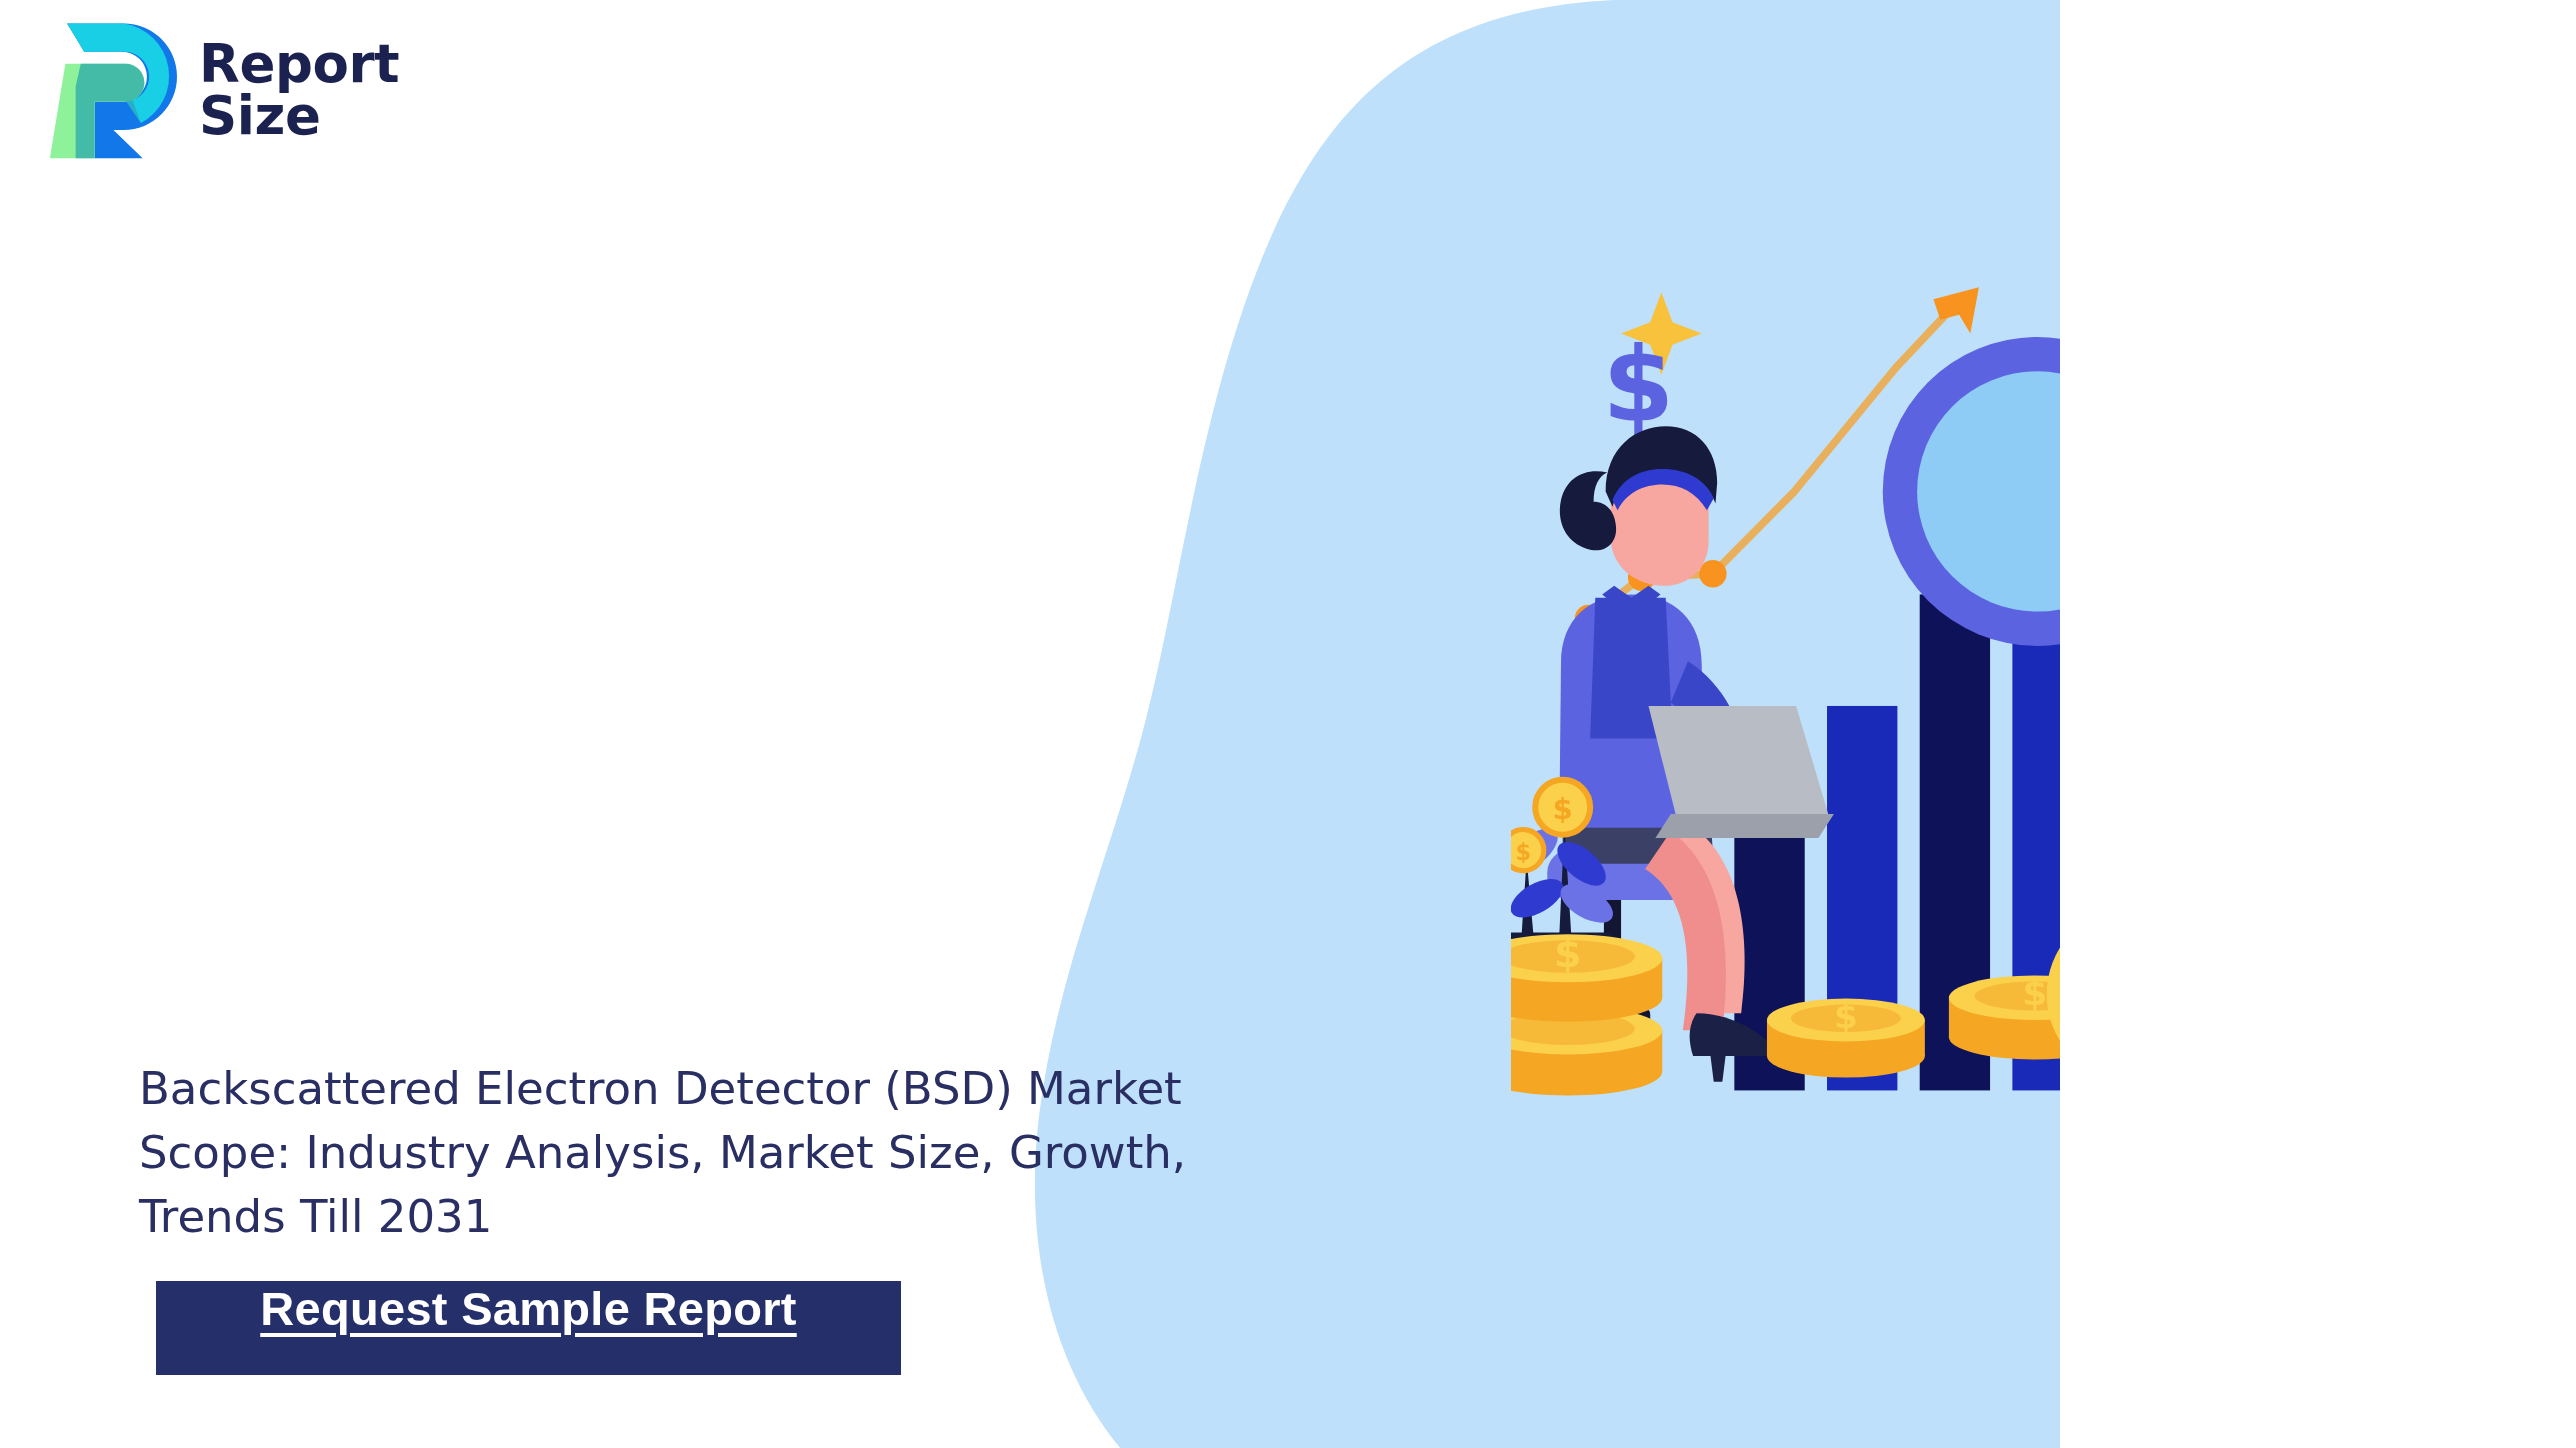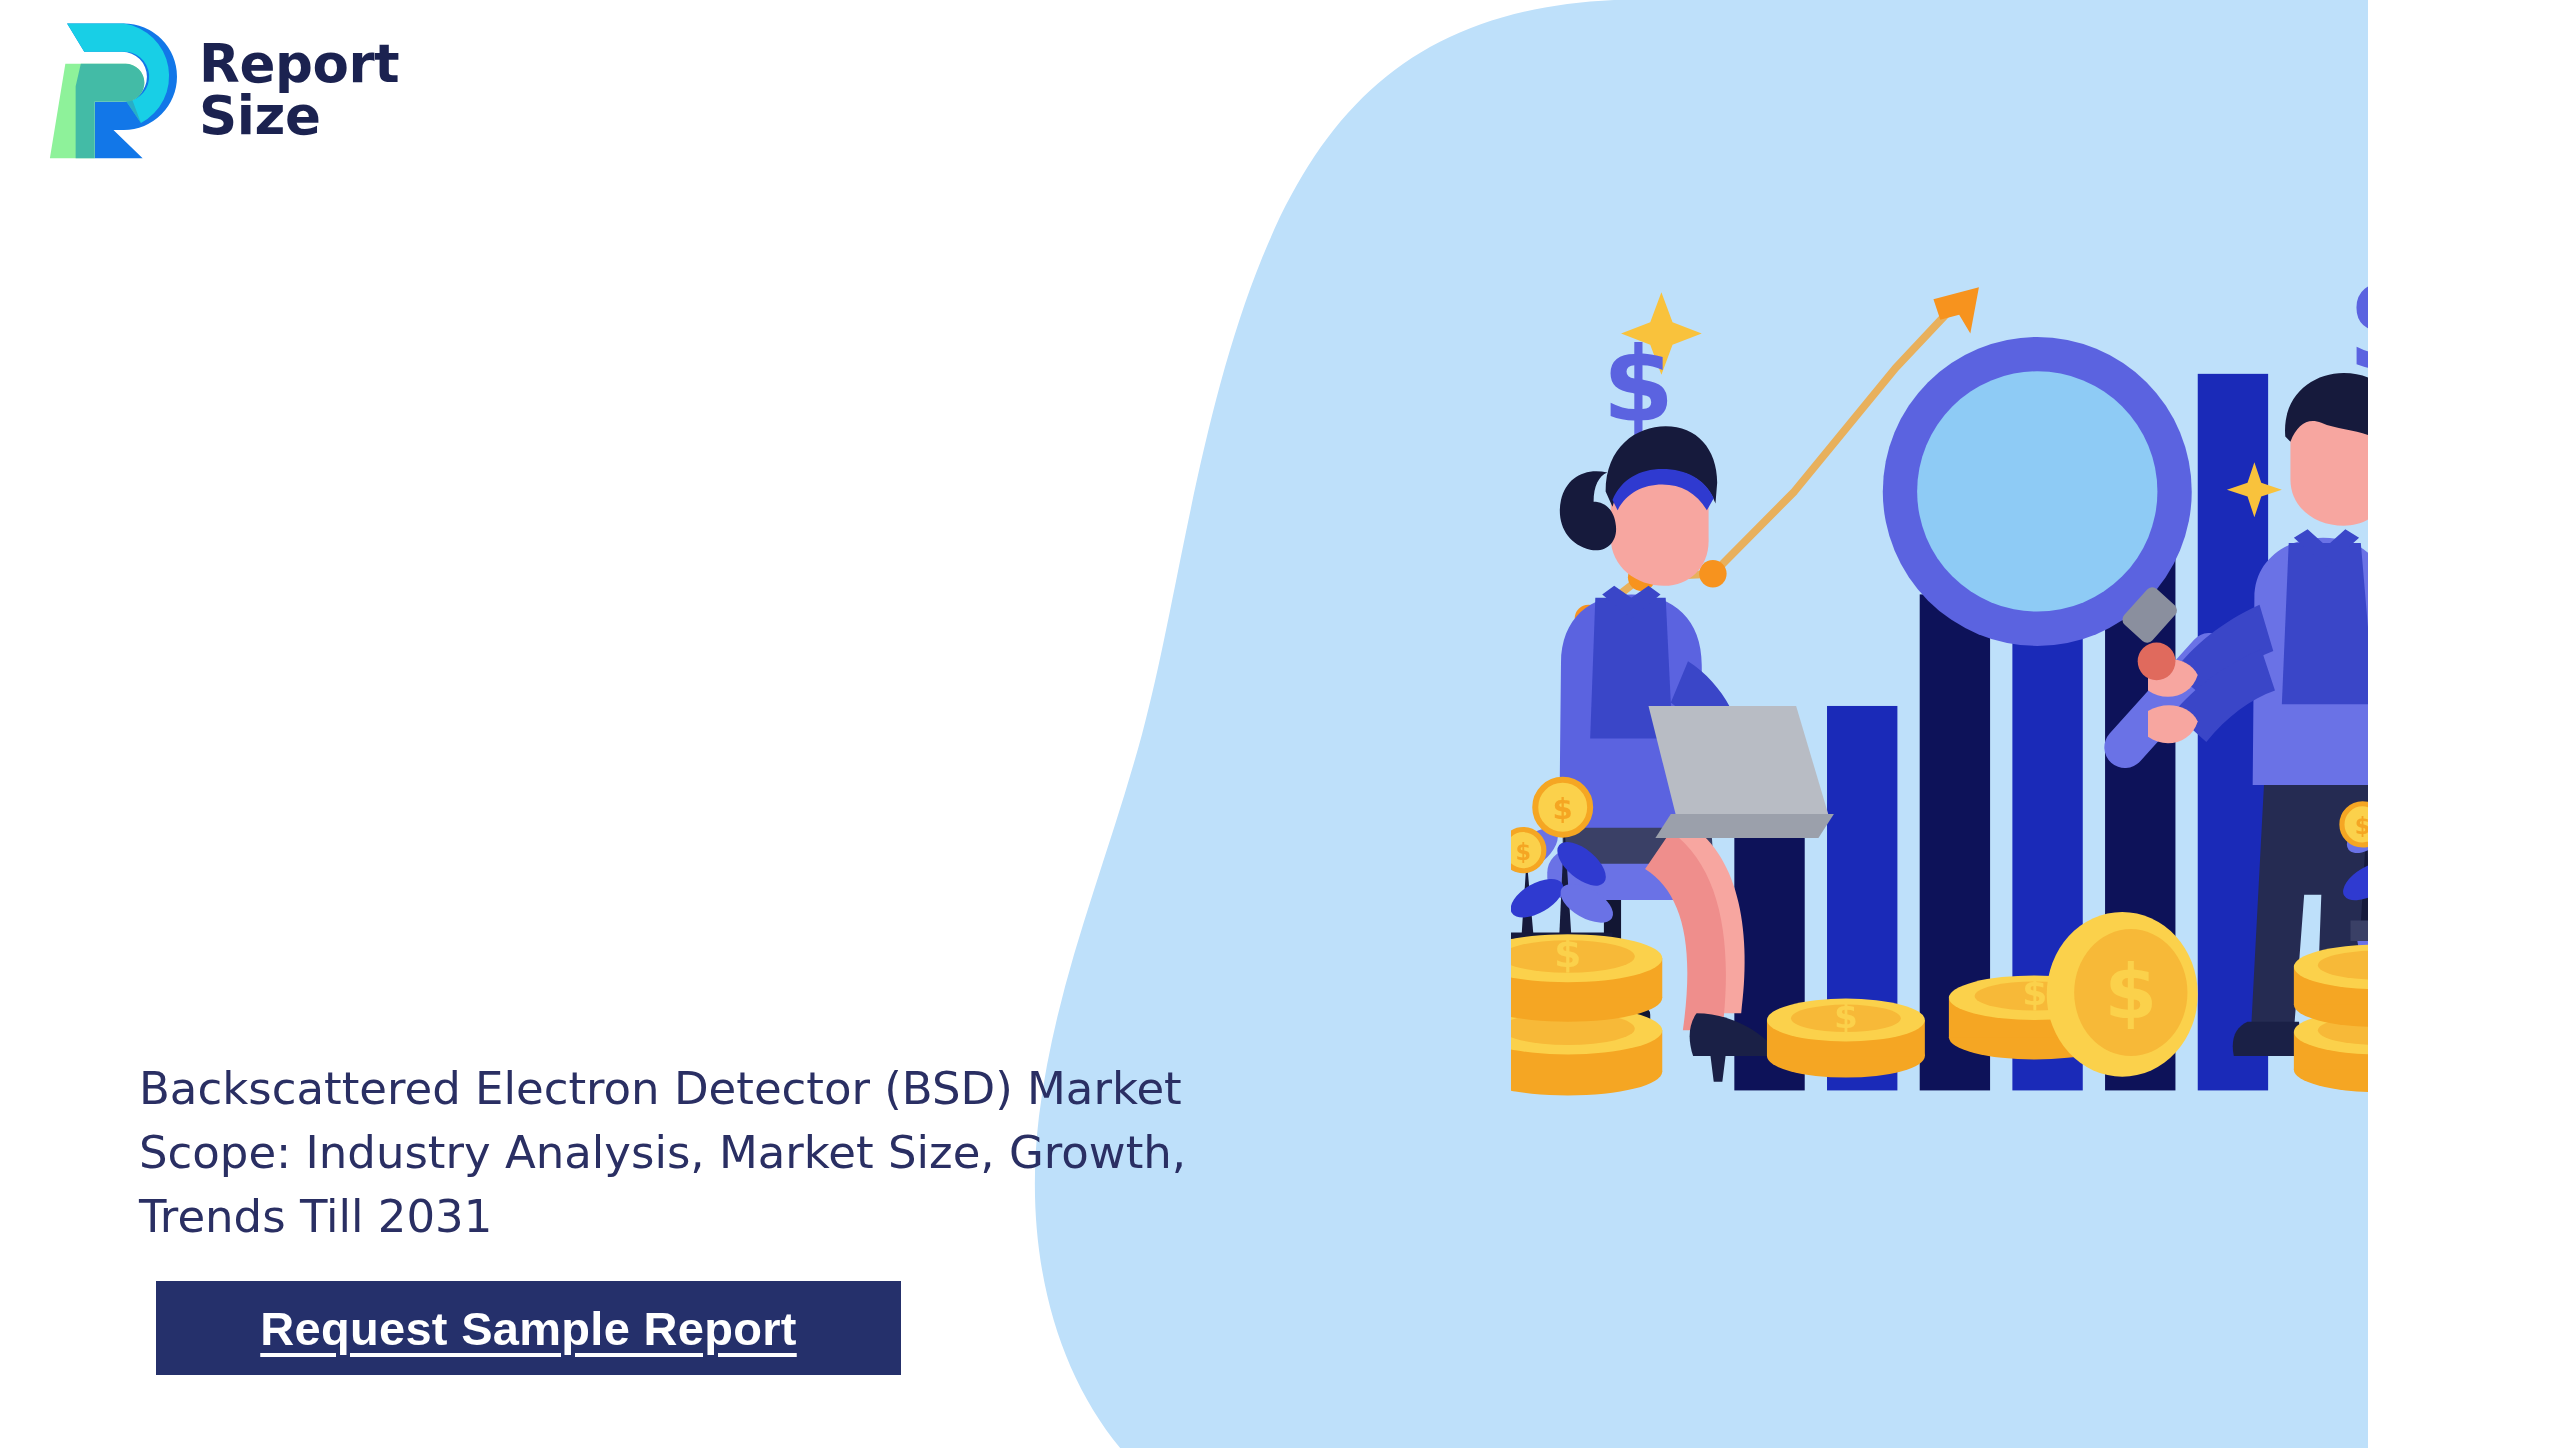--- a/index.html
+++ b/index.html
@@ -9,21 +9,21 @@
   }
   body {
     width: 2576px;
     height: 1449px;
     overflow: hidden;
     font-family: "DejaVu Sans", "Liberation Sans", sans-serif;
   }
 
   #banner {
     position: relative;
-    width: 2368px;
+    width: 2060px;
     height: 1449px;
     background: #ffffff;
     overflow: hidden;
   }
 
   
   #blob-layer {
     position: absolute;
     inset: 0;
     width: 2576px;
@@ -79,21 +79,20 @@
   #cta-button {
     position: absolute;
     left: 156px;
     top: 1281px;
     width: 745px;
     height: 94px;
     background: #25306b;
     border: none;
     padding: 0;
     display: flex;
-    align-items: center;
     justify-content: center;
     cursor: pointer;
   }
   #cta-label {
     color: #ffffff;
     font-size: 47px;
     font-weight: 700;
     text-decoration: underline;
     text-underline-offset: 7.7px;
     text-decoration-thickness: 4.3px;

